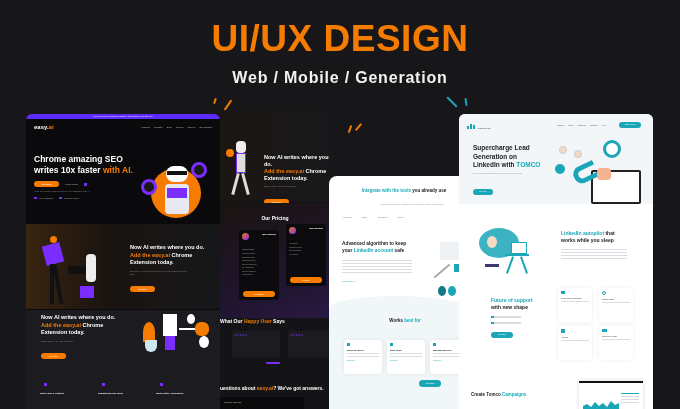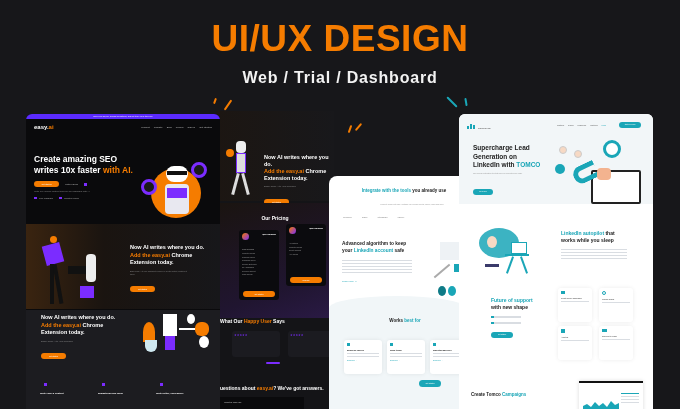--- a/index.html
+++ b/index.html
@@ -29,21 +29,21 @@
 
 .p4{position:absolute;left:459px;top:114px;width:194px;height:300px;background:#fff;border-radius:6px 6px 0 0;overflow:hidden;}
 .card{position:absolute;background:#fff;border-radius:3px;box-shadow:0 0 4px rgba(0,0,0,0.08);}
 .line{height:1px;background:#d9dde2;margin-top:2px;}
 .tbtn{background:#1aa6b7;border-radius:5px;color:#fff;font-size:2.4px;text-align:center;display:inline-block;}
 </style>
 </head>
 <body>
 
 <div class="hero-title">UI/UX DESIGN</div>
-<div class="hero-sub">Web / Trial / Dashboard</div>
+<div class="hero-sub">Web / Mobile / Generation</div>
 
 <div class="deco" style="left:222px;top:104px;width:12px;background:#f57c00;transform:rotate(-55deg)"></div>
 <div class="deco" style="left:230px;top:115px;width:7px;background:#f57c00"></div>
 <div class="deco" style="left:212px;top:100px;width:6px;background:#f57c00;transform:rotate(-70deg)"></div>
 <div class="deco" style="left:346px;top:128px;width:8px;background:#f57c00;transform:rotate(-70deg)"></div>
 <div class="deco" style="left:354px;top:126px;width:9px;background:#f57c00;transform:rotate(-50deg)"></div>
 <div class="deco" style="left:445px;top:101px;width:14px;background:#1aa6b7;transform:rotate(45deg)"></div>
 <div class="deco" style="left:462px;top:101px;width:8px;background:#1aa6b7;transform:rotate(80deg)"></div>
 
 <div class="p2">
@@ -110,21 +110,21 @@
       <span>Product</span>
       <span>Industry</span>
       <span>Blog</span>
       <span>Pricing</span>
       <span>Sign In</span>
       <span>Get Started</span>
     </div>
   </div>
   <div class="sect" style="top:0;height:105px;">
     <div style="position:absolute;left:8px;top:40px;width:100px;">
-      <div class="h1"><span>Create amazing SEO</span><br><span>writes 10x faster</span> <span class="or">with AI.</span></div>
+      <div class="h1"><span>Chrome amazing SEO</span><br><span>writes 10x faster</span> <span class="or">with AI.</span></div>
       <div style="margin-top:5px;display:flex;gap:6px;align-items:center">
         <div class="btn-or" style="width:25px;font-size:2px">Get Started</div>
         <span style="color:#bbb;font-size:2px">Watch a Demo</span>
         <span style="width:3px;height:3px;background:#7b2cff;display:inline-block"></span>
       </div>
       <div class="small" style="margin-top:3px;width:75px">Write 10x unique content and free of plagiarism with AI.</div>
       <div style="display:flex;gap:6px;margin-top:3px;">
         <span style="color:#aaa;font-size:2px;border-left:3px solid #7b2cff;padding-left:2px">Free Plagiarism</span>
         <span style="color:#aaa;font-size:2px;border-left:3px solid #7b2cff;padding-left:2px">Unlimited Words</span>
       </div>

